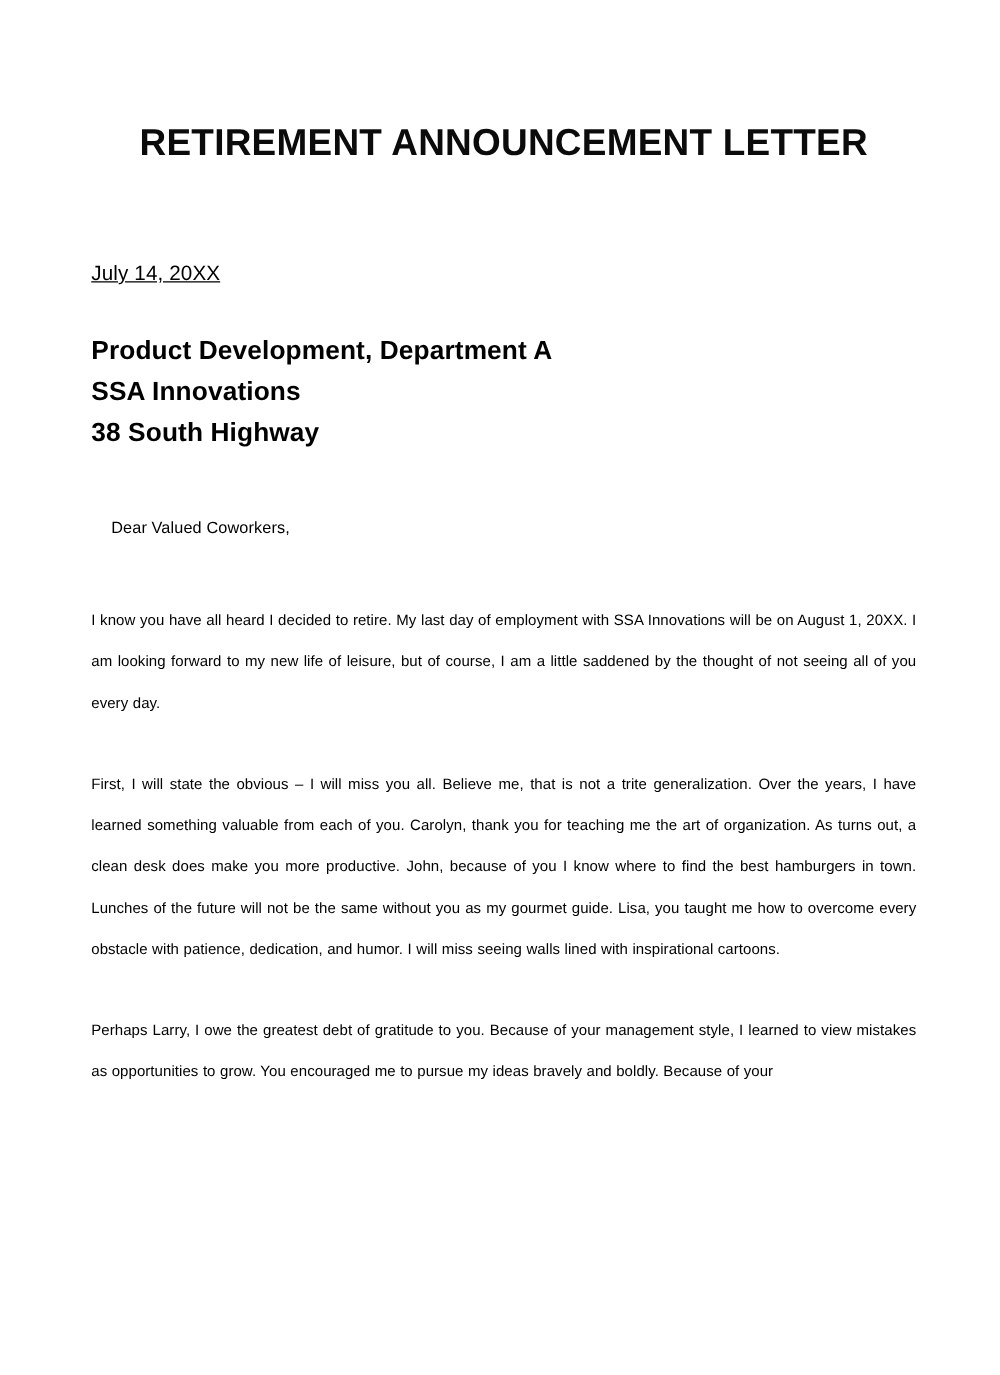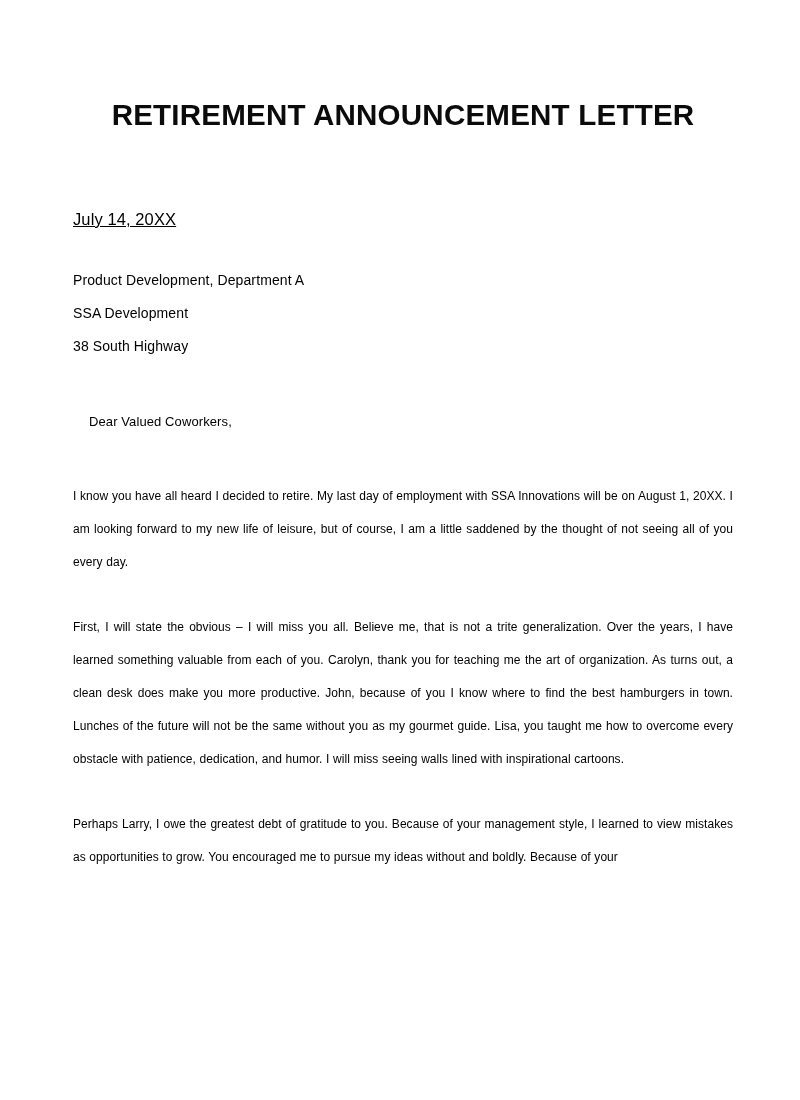--- a/index.html
+++ b/index.html
@@ -49,25 +49,26 @@
     padding-top: 78px;
     letter-spacing: 0.1px;
     text-decoration: underline;
   }
 
   .address-block {
     padding-top: 34px;
   }
 
   .address-line {
-    font-size: 14px;
+    font-size: 21px;
     line-height: 33px;
     margin: 0;
     letter-spacing: 0.1px;
     white-space: nowrap;
+    font-weight: bold;
   }
 
   .salutation {
     font-size: 13px;
     line-height: 22px;
     margin: 16px;
     padding-top: 32px;
     letter-spacing: 0.1px;
   }
 
@@ -92,26 +93,26 @@
 
 <div class="page">
   <div class="letter-body">
 
     <h1 class="letter-title">RETIREMENT ANNOUNCEMENT LETTER</h1>
 
     <p class="date-line">July 14, 20XX</p>
 
     <div class="address-block">
       <p class="address-line">Product Development, Department A</p>
-      <p class="address-line">SSA Development</p>
+      <p class="address-line">SSA Innovations</p>
       <p class="address-line">38 South Highway</p>
     </div>
 
     <p class="salutation">Dear Valued Coworkers,</p>
 
     <p class="para">I know you have all heard I decided to retire. My last day of employment with SSA Innovations will be on August 1, 20XX. I am looking forward to my new life of leisure, but of course, I am a little saddened by the thought of not seeing all of you every day.</p>
 
     <p class="para">First, I will state the obvious – I will miss you all. Believe me, that is not a trite generalization. Over the years, I have learned something valuable from each of you. Carolyn, thank you for teaching me the art of organization. As turns out, a clean desk does make you more productive. John, because of you I know where to find the best hamburgers in town. Lunches of the future will not be the same without you as my gourmet guide. Lisa, you taught me how to overcome every obstacle with patience, dedication, and humor. I will miss seeing walls lined with inspirational cartoons.</p>
 
-    <p class="para last-visible">Perhaps Larry, I owe the greatest debt of gratitude to you. Because of your management style, I learned to view mistakes as opportunities to grow. You encouraged me to pursue my ideas without and boldly. Because of your</p>
+    <p class="para last-visible">Perhaps Larry, I owe the greatest debt of gratitude to you. Because of your management style, I learned to view mistakes as opportunities to grow. You encouraged me to pursue my ideas bravely and boldly. Because of your</p>
 
   </div>
 </div>
 
 </body></html>

